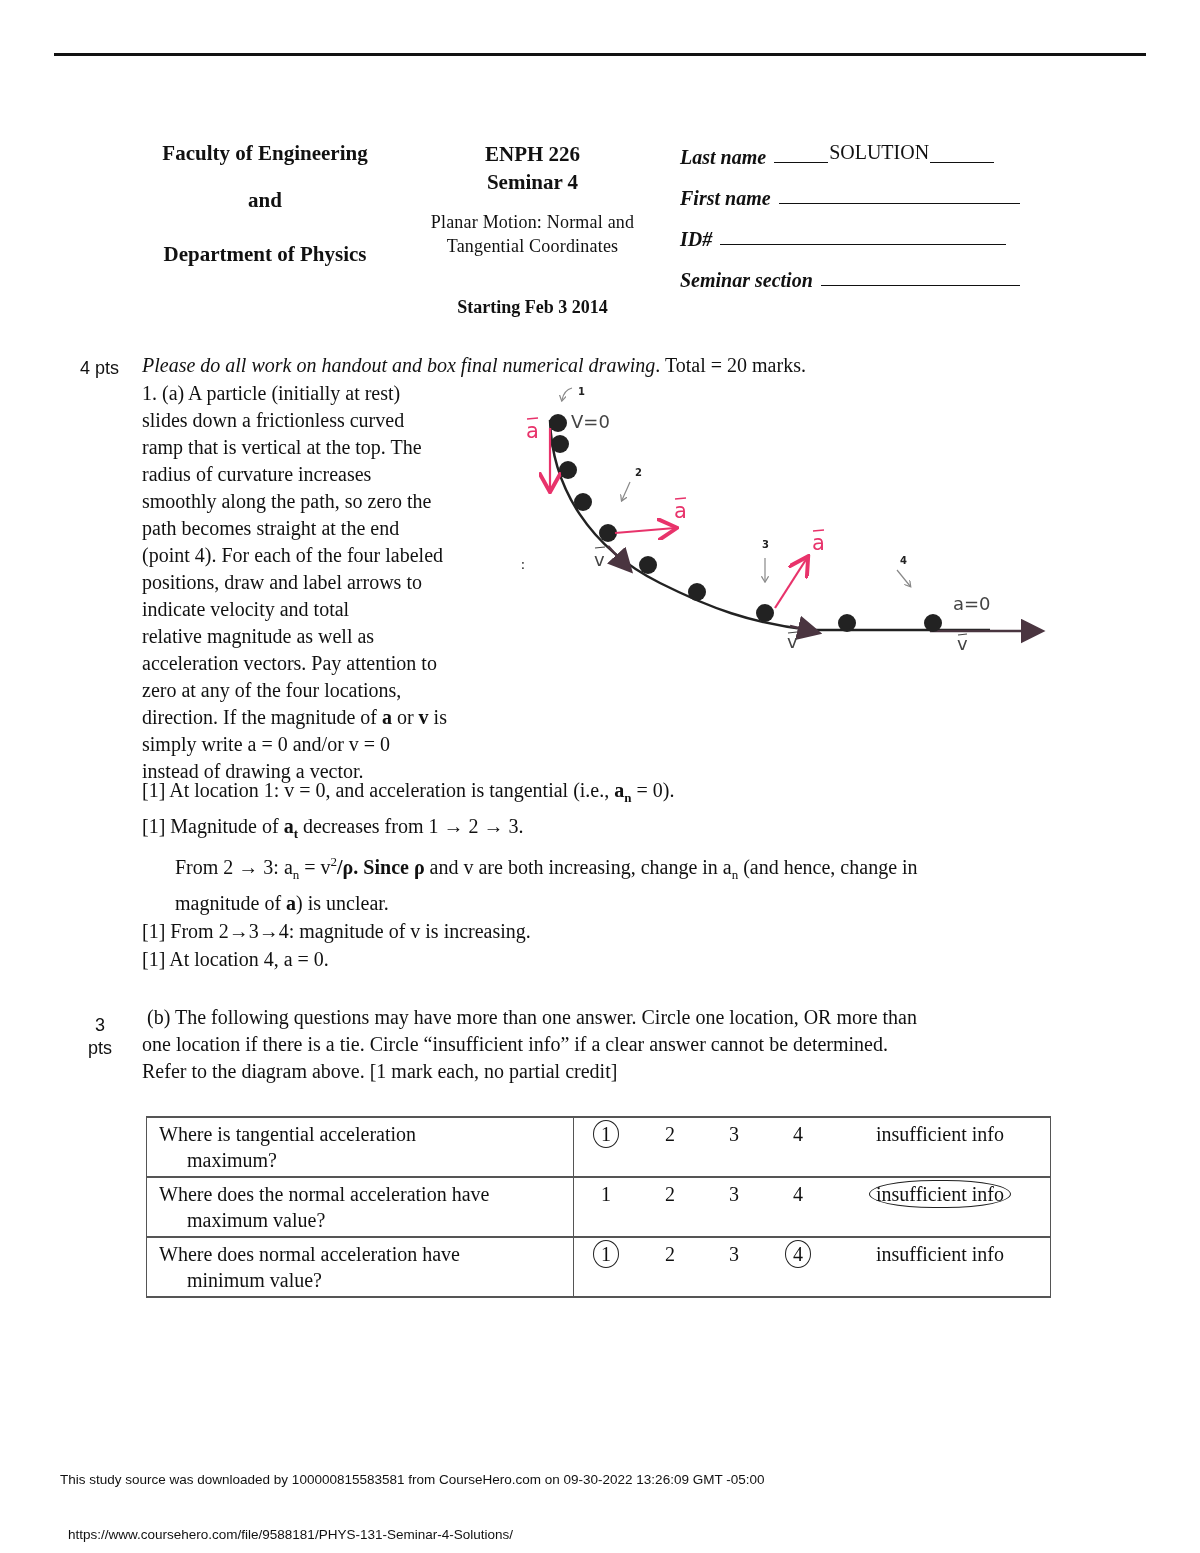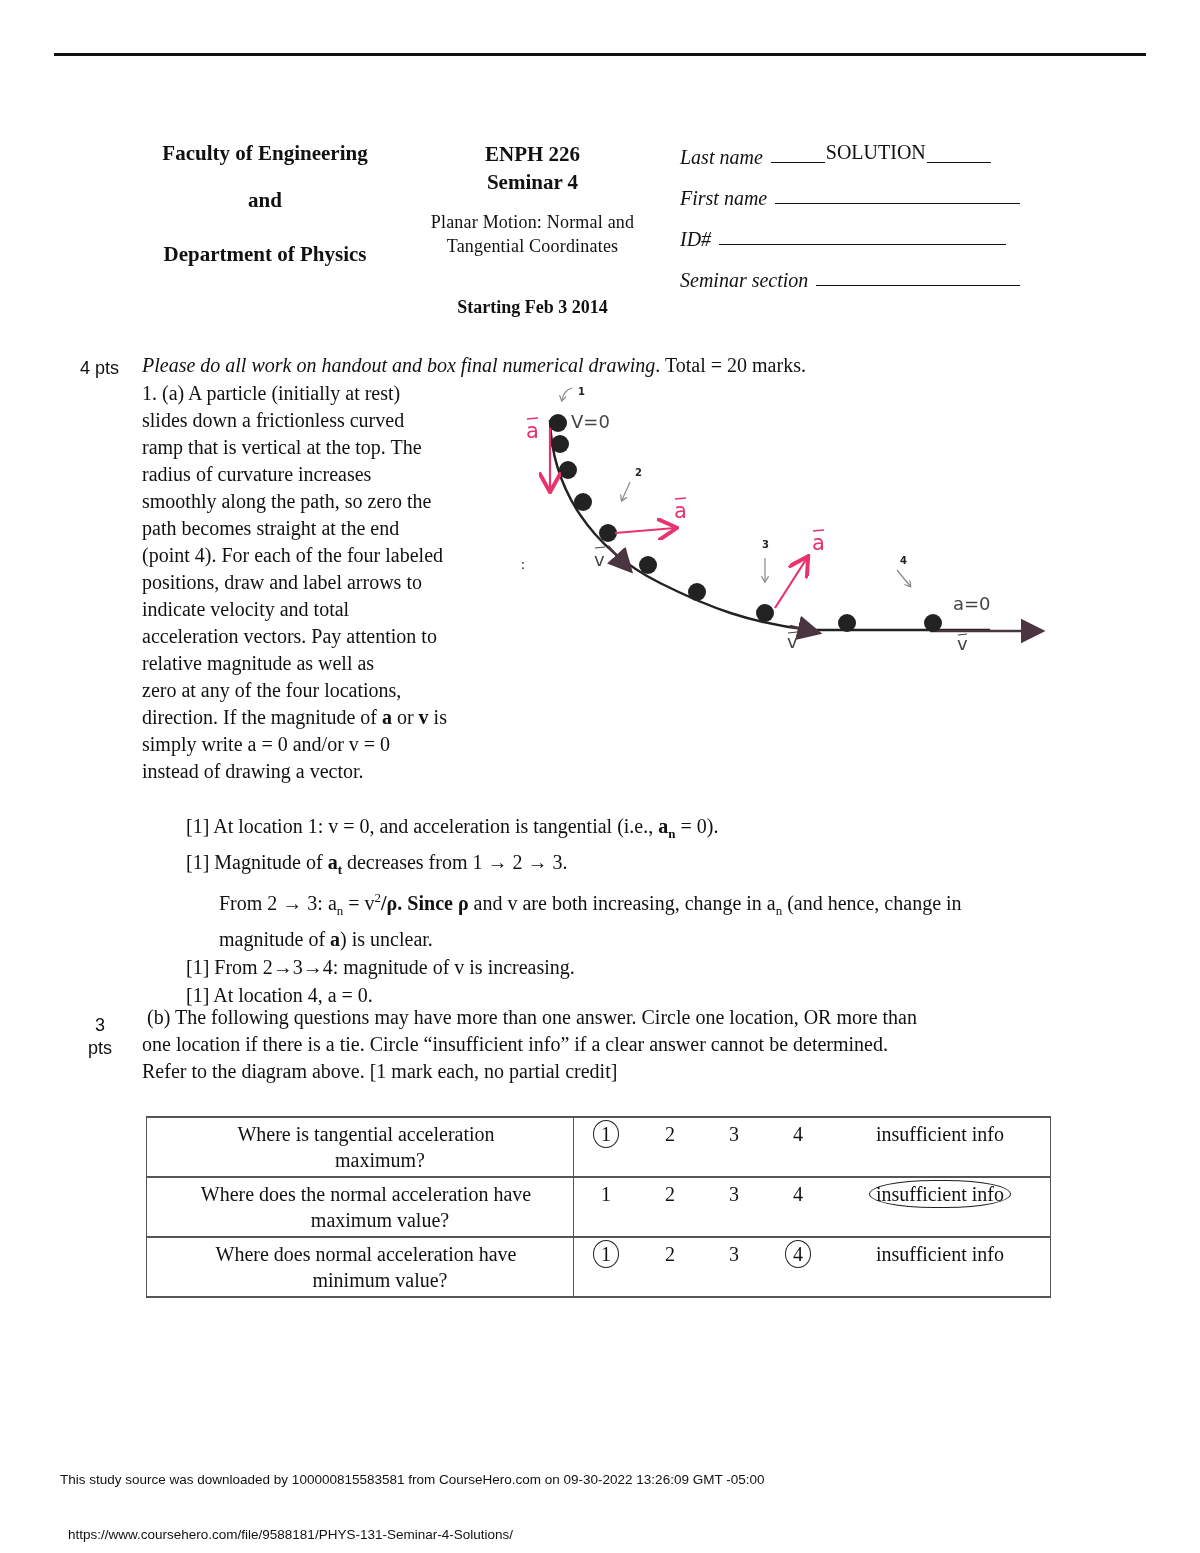--- a/index.html
+++ b/index.html
@@ -8,34 +8,34 @@
   .abs { position:absolute; }
   .topline { left:54px; top:53px; width:1092px; height:3px; background:#111; }
   .hdr-left { left:140px; top:140px; width:250px; text-align:center; font-weight:bold; font-size:21px; line-height:27px; }
   .hdr-left div { margin:0; }
   .hdr-mid { left:400px; top:140px; width:265px; text-align:center; }
   .hdr-mid .b { font-weight:bold; font-size:21px; line-height:28px; }
   .hdr-mid .s { font-size:18px; line-height:24px; margin-top:14px; letter-spacing:0.2px; }
   .hdr-mid .date { font-weight:bold; font-size:18px; margin-top:35px; }
   .hdr-right { left:680px; top:140px; width:340px; font-size:20px; font-style:italic; }
   .field { height:41px; display:flex; align-items:flex-end; white-space:nowrap; }
-  .field .lbl { margin-right:8px; }
+  .field .lbl { margin-right:8px;font-weight:bold; }
   .field .line { flex:1; border-bottom:1.5px solid #111; height:20px; font-style:normal; position:relative; margin-bottom:6px; }
   .field .val { position:absolute; left:54px; bottom:-2px; background:#fff; padding:0 1px; font-style:normal; }
   .pts { font-family:"Liberation Sans","DejaVu Sans",sans-serif; font-size:18px;text-align:right; }
   .body-text { font-size:20px; line-height:27px; }
   .q-text { left:142px; top:380px; width:365px; }
   .intro { left:142px; top:354px; font-size:20px; white-space:nowrap; }
-  .answers { left:142px; top:812px; width:930px; font-size:20px; line-height:28px;margin-left:44px; }
+  .answers { left:142px; top:776px; width:930px; font-size:20px; line-height:28px; }
   .answers .indent { padding-left:33px; }
   .partb { left:142px; top:1004px; width:920px; font-size:20px; line-height:27px; }
   table.q { position:absolute; left:146px; top:1116px; width:905px; border-collapse:collapse;
             font-size:20px; line-height:26px; }
   table.q td { border-top:2px solid #555; border-bottom:2px solid #555; vertical-align:top; padding:3px 0 3px 0; }
-  table.q td.qtext { width:414px; border-left:1.5px solid #555; border-right:1.5px solid #555; padding-left:12px;text-align:center; }
+  table.q td.qtext { width:414px; border-left:1.5px solid #555; border-right:1.5px solid #555; padding-left:12px; }
   table.q td.opt { text-align:center; width:64px; }
   table.q td.ins { text-align:center; border-right:1.5px solid #555; }
   .circled { display:inline-block; border:1.8px solid #222; border-radius:50%; padding:0 7px; margin:-2px -9px; }
   .circled.wide { padding:0 6px; margin:-2px -8px; border-radius:50% / 55%; }
   .footer1 { left:60px; top:1472px; font-family:"Liberation Sans","DejaVu Sans",sans-serif; font-size:13.5px; }
   .footer2 { left:60px; top:1527px; font-family:"Liberation Sans","DejaVu Sans",sans-serif; font-size:13.5px;margin-left:8px; }
   .diagram { left:510px; top:378px; width:540px; height:285px; }
   .dtext { font-family:"DejaVu Sans",sans-serif; }
 </style>
 </head>
@@ -86,22 +86,22 @@
 <div class="abs q-text body-text">
   <div>1. (a) A particle (initially at rest)</div>
   <div>slides down a frictionless curved</div>
   <div>ramp that is vertical at the top. The</div>
   <div>radius of curvature increases</div>
   <div>smoothly along the path, so zero the</div>
   <div>path becomes straight at the end</div>
   <div>(point 4). For each of the four labeled</div>
   <div>positions, draw and label arrows to</div>
   <div>indicate velocity and total</div>
+  <div>relative magnitude as well as</div>
   <div>acceleration vectors. Pay attention to</div>
-  <div>relative magnitude as well as</div>
   <div>zero at any of the four locations,</div>
   <div><span>direction. If the magnitude of</span> <b>a</b><span> or </span><b>v</b><span> is</span></div>
   <div>simply write a = 0 and/or v = 0</div>
   <div>instead of drawing a vector.</div>
 </div>
 
 <div class="abs" style="left:521px;top:557px;font-size:14px">:</div>
 
 <svg class="abs diagram" viewBox="0 0 540 285">
   <defs>

